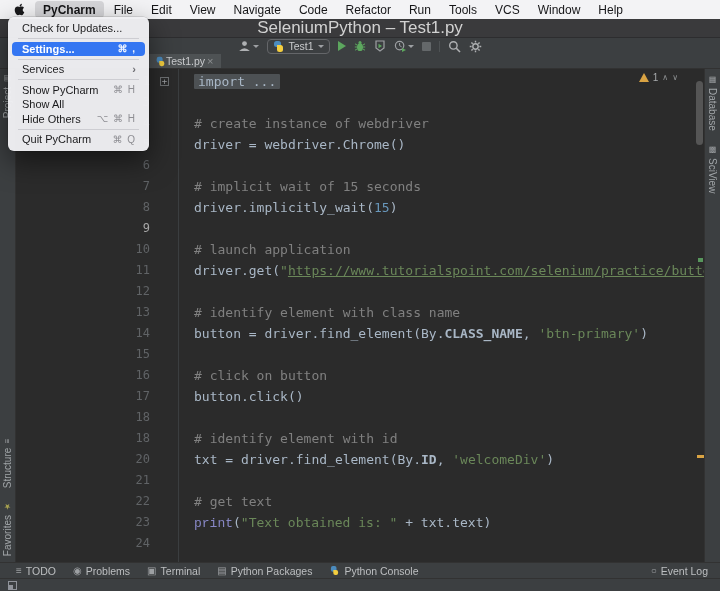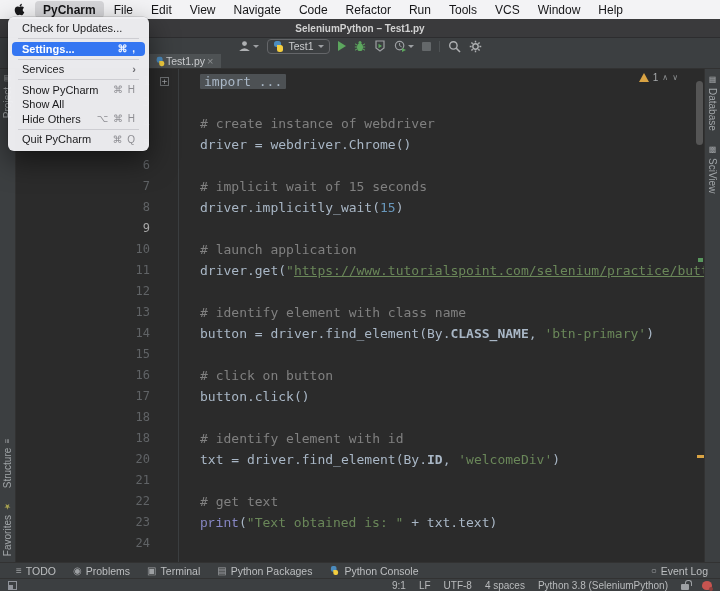--- a/index.html
+++ b/index.html
@@ -8,21 +8,21 @@
 
   
   .menubar{height:19px;background:#f3f3f5;display:flex;align-items:center;padding:0 6px;gap:2px;}
   .apple-wrap{padding:0 8px;display:flex;align-items:center;}
   .mitem{font-size:12px;color:#161618;padding:1.5px 8px;border-radius:4px;line-height:14px;}
   .mitem.active{font-weight:bold;background:#d6d6d9;}
 
   
   .win{position:absolute;top:19px;left:0;right:0;bottom:0;display:flex;flex-direction:column;background:#3c3f41;}
   .titlebar{height:19px;background:#3a3a3c;border-bottom:1px solid #2d2d2f;display:flex;align-items:center;justify-content:center;}
-  .title{font-size:10px;font-weight:bold;color:#d2d2d2;}
+  .title{font-size:17px;font-weight:normal;color:#d2d2d2;}
   .toolbar{height:16px;background:#3c3f41;display:flex;align-items:center;justify-content:center;padding:0 7px;}
   .tright{display:flex;align-items:center;gap:8px;}
   .ticon{display:flex;align-items:center;gap:2px;}
   .runpill{display:flex;align-items:center;gap:4px;border:1px solid #646669;border-radius:4px;padding:0 5px;height:15px;font-size:10.5px;color:#c9cbcd;}
   .caret{width:0;height:0;border-top:3.5px solid #9da0a3;border-left:3.5px solid transparent;border-right:3.5px solid transparent;margin-top:1px;}
   .play{width:0;height:0;border-left:8px solid #5ca65e;border-top:5px solid transparent;border-bottom:5px solid transparent;}
   .stopsq{width:9px;height:9px;background:#64686a;border-radius:1px;}
   .tsep{width:1px;height:11px;background:#4e5254;}
 
   .pyico{position:relative;width:11px;height:11px;display:inline-block;flex:none;}
@@ -48,21 +48,21 @@
   .stop-group2{margin-top:6px;display:flex;flex-direction:column;gap:14px;align-items:center;}
 
   
   .editor{flex:1;position:relative;background:#2b2b2b;overflow:hidden;padding-top:2px;}
   .gutterline{position:absolute;left:162px;top:0;bottom:0;width:1px;background:#3b3e40;}
   .eline{display:flex;height:21px;line-height:21px;font-family:"DejaVu Sans Mono",monospace;font-size:13px;white-space:pre;}
   .lnum{width:134px;text-align:right;color:#606366;font-size:12px;flex:none;}
   .eline.current .lnum{color:#a7a7a7;}
   .lfold{width:28px;flex:none;position:relative;}
   .foldbox{position:absolute;right:9px;top:6px;width:9px;height:9px;border:1px solid #6e7173;color:#9fa2a5;font-size:9px;line-height:7px;text-align:center;background:#2b2b2b;}
-  .lcode{flex:1;padding-left:22px;overflow:hidden;color:#a9b7c6;}
+  .lcode{flex:1;padding-left:16px;overflow:hidden;color:#a9b7c6;}
   .seg{white-space:pre;}
   .seg.comment{color:#808080;}
   .seg.string{color:#6a8759;}
   .seg.url{color:#6a8759;text-decoration:underline;}
   .seg.number{color:#6897bb;}
   .seg.builtin{color:#8888c6;font-family:Liberation Mono, monospace;}
   .seg.const{color:#a9b7c6;font-weight:bold;}
   .seg.folded{background:#4d5154;padding:0 4px;border-radius:1px;}
   .inspect{position:absolute;top:3px;right:26px;display:flex;align-items:center;gap:4px;color:#a8abad;font-size:10px;}
   .warn-tri{width:0;height:0;border-left:5px solid transparent;border-right:5px solid transparent;border-bottom:9px solid #d9a343;display:inline-block;}
@@ -295,29 +295,20 @@
       <div class="twright">
           <span class="twitem">
             <span class="bicon event-log-icon">○</span>
             <span>Event Log</span>
           </span>
         </div>
     </div>
 
     <div class="statusbar">
       <span class="swicon"></span>
-      <div class="sitems">
-        <span class="lock" style="order:98;"></span>
-        <span class="hector" style="order:99;"></span>
-      <span style="order: 0;">9:1</span>
-          <span style="order: 1;">LF</span>
-          <span style="order: 2;">UTF-8</span>
-          <span style="order: 3;">4 spaces</span>
-          <span style="order: 4;">Python 3.8 (SeleniumPython)</span>
-        </div>
     </div>
   </div>
 
   <div class="appmenu">
       <div class="amitem">
         <span class="amlabel">Check for Updates...</span>
       </div>
       <div class="amsep"></div>
       <div class="amitem hl">
         <span class="amlabel">Settings...</span>

